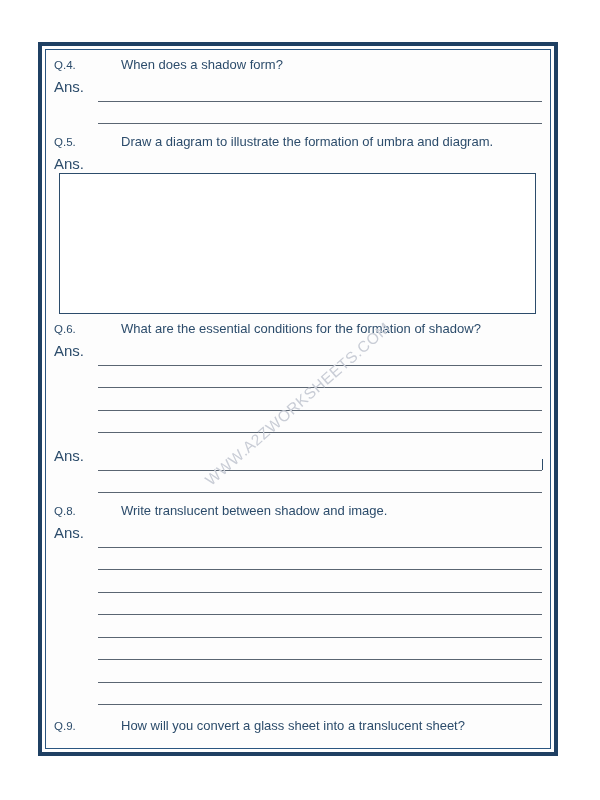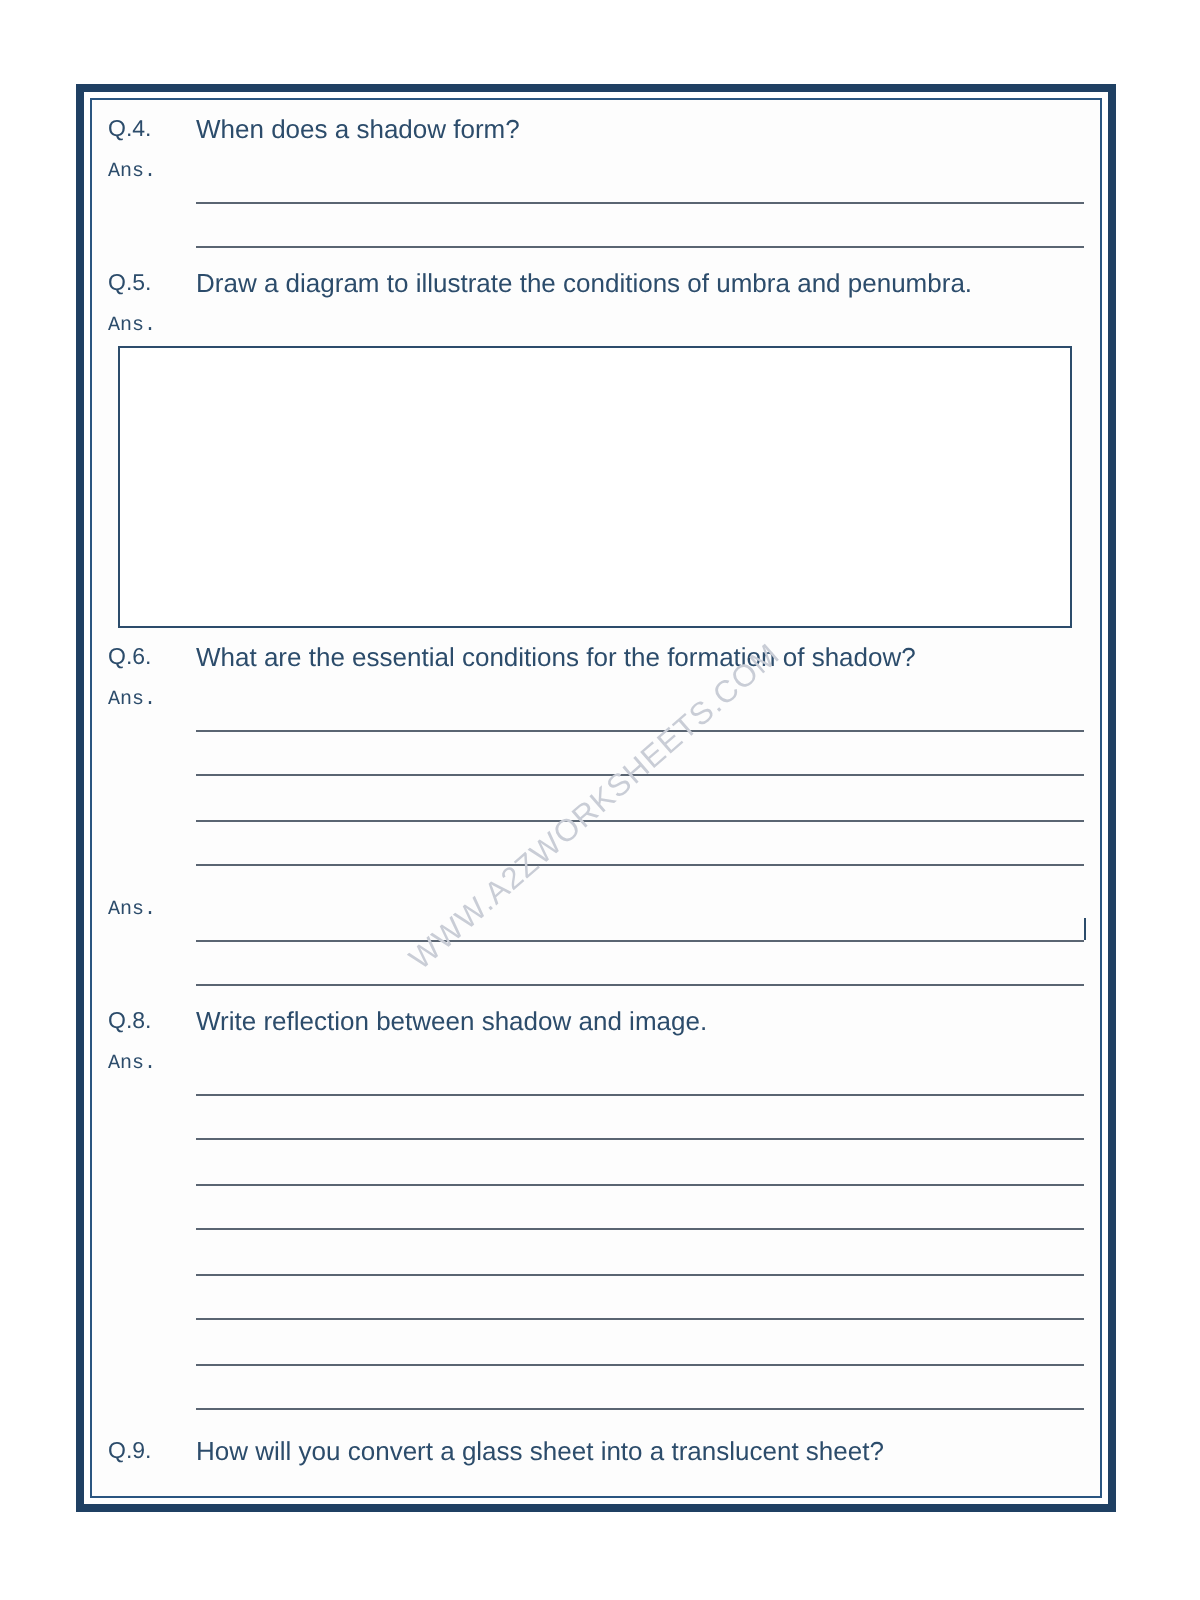--- a/index.html
+++ b/index.html
@@ -75,20 +75,21 @@
 
   
   .qblock {
     position: relative;
     z-index: 2;
   }
 
   .qrow {
     display: flex;
     align-items: flex-start;
+    gap: 23px;
   }
 
   .qlabel {
     width: 44px;
     flex: 0 0 44px;
     font-size: 11.5px;
     color: #2c4c6b;
     line-height: 16px;
     padding-top: 1px;
   }
@@ -102,24 +103,23 @@
   }
 
   .ansrow {
     display: flex;
     align-items: flex-start;
   }
 
   .anslabel {
     width: 44px;
     flex: 0 0 44px;
-    font-size: 10px;
+    font-size: 15px;
     color: #2c4c6b;
     line-height: 16px;
-    font-family: Liberation Mono, monospace;
   }
 
   .anslines {
     flex: 1 1 auto;
     position: relative;
   }
 
   .ansline {
     height: 21.5px;
     border-bottom: 1px solid #5a6572;
@@ -178,21 +178,21 @@
               <div class="ansline"></div>
             </div>
           </div>
         </div>
 
         <div class="gap-md"></div>
 
         <div class="qblock">
           <div class="qrow">
             <div class="qlabel">Q.5.</div>
-            <div class="qtext">Draw a diagram to illustrate the conditions of umbra and penumbra.</div>
+            <div class="qtext">Draw a diagram to illustrate the formation of umbra and diagram.</div>
           </div>
           <div class="gap-sm"></div>
           <div class="ansrow">
             <div class="anslabel">Ans.</div>
           </div>
           <div id="diagram-box"></div>
         </div>
 
         <div class="gap-sm"></div>
 
@@ -224,21 +224,21 @@
               <div class="ansline"></div>
             </div>
           </div>
         </div>
 
         <div class="gap-md"></div>
 
         <div class="qblock">
           <div class="qrow">
             <div class="qlabel">Q.8.</div>
-            <div class="qtext">Write reflection between shadow and image.</div>
+            <div class="qtext">Write translucent between shadow and image.</div>
           </div>
           <div class="gap-sm"></div>
           <div class="ansrow">
             <div class="anslabel">Ans.</div>
             <div class="anslines">
               <div class="ansline"></div>
               <div class="ansline"></div>
               <div class="ansline"></div>
               <div class="ansline"></div>
               <div class="ansline"></div>

